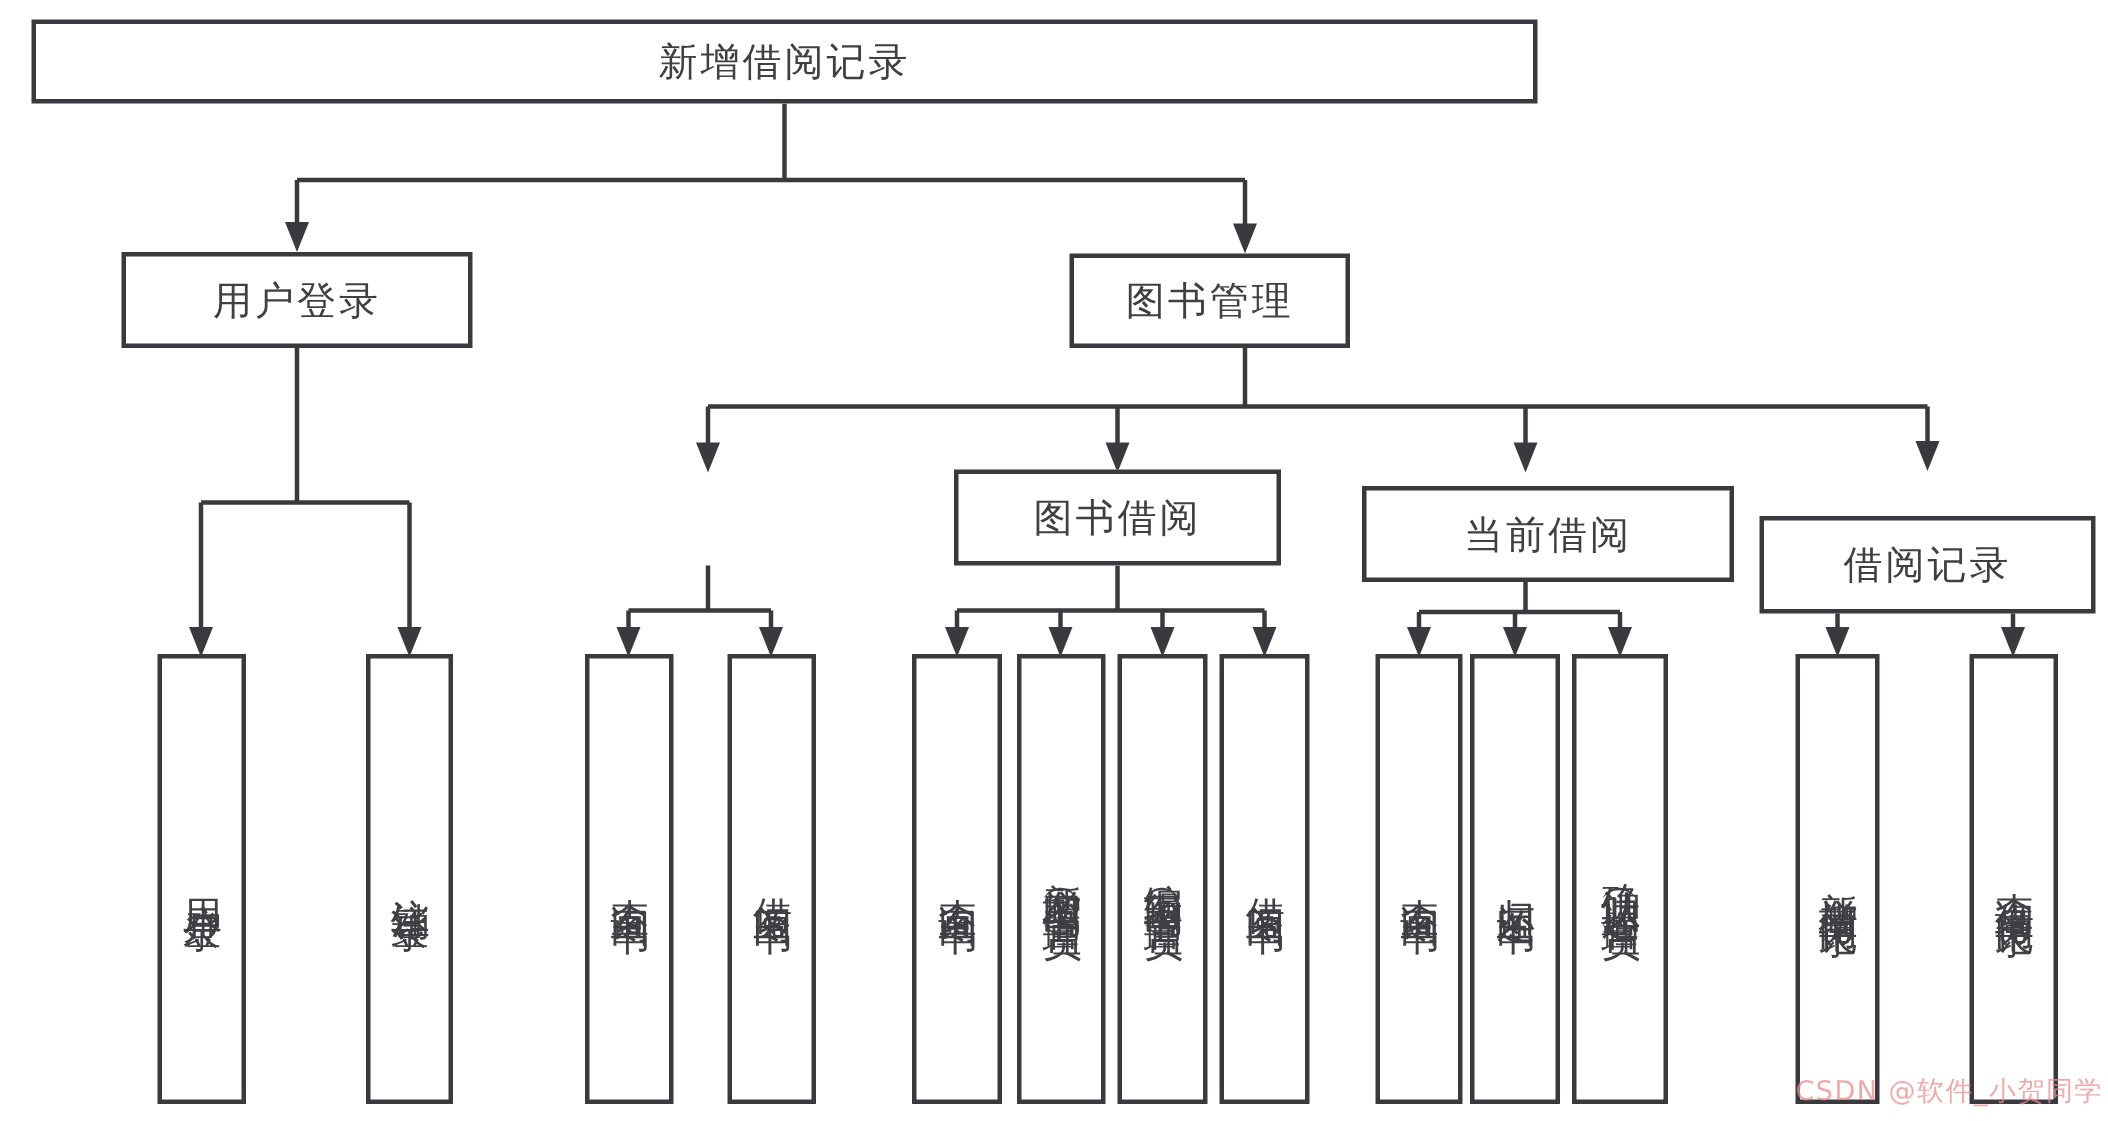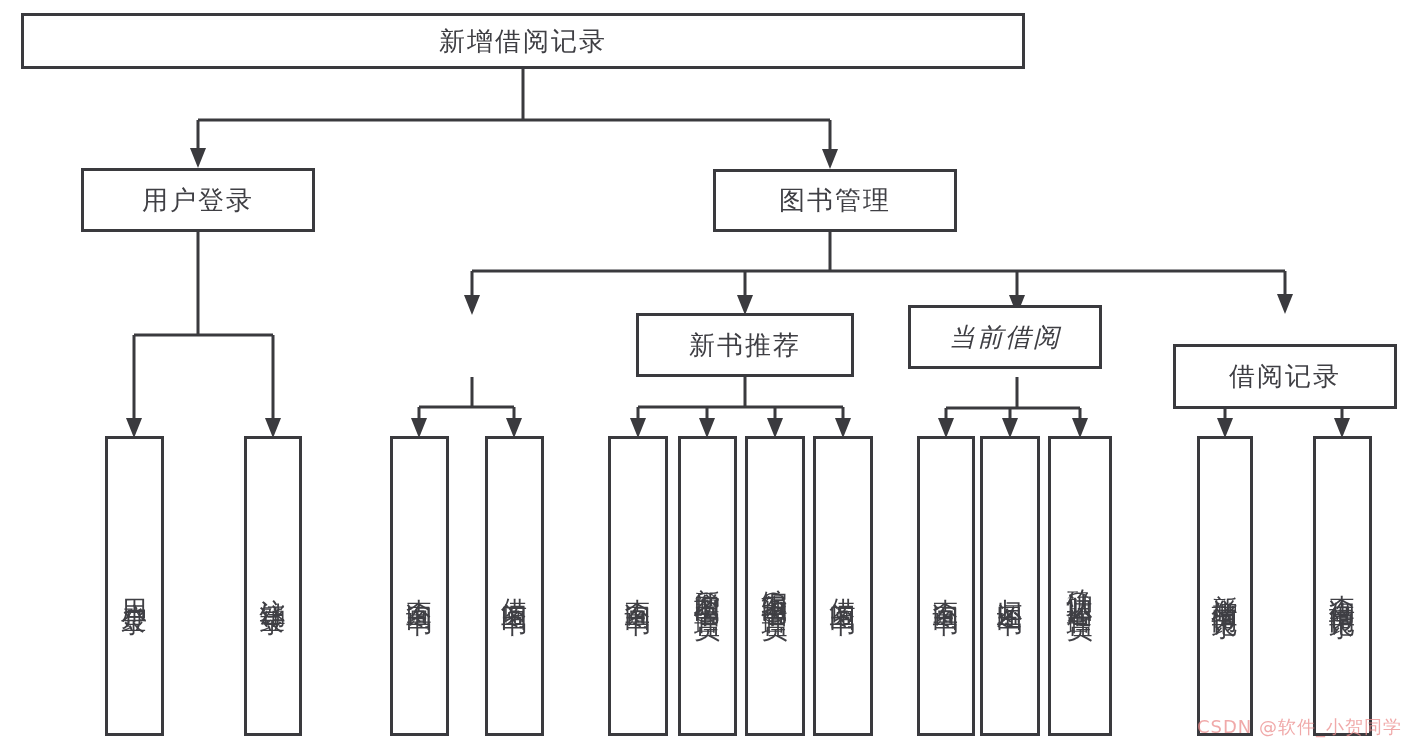--- a/index.html
+++ b/index.html
@@ -70,28 +70,28 @@
     <polygon points="1334,418 1350,418 1342,438"></polygon>
   </svg>
 
   <div class="box h" style="left:21px;top:13px;width:1004px;height:56px;">
     <span class="lbl">新增借阅记录</span>
   </div>
 
   <div class="box h" style="left:81px;top:168px;width:234px;height:64px;">
     <span class="lbl">用户登录</span>
   </div>
-  <div class="box h" style="left:713px;top:169px;width:244px;height:63px;">
+  <div class="box h" style="left:713px;top:169px;width:187px;height:63px;">
     <span class="lbl">图书管理</span>
   </div>
 
   <div class="box h" style="left:636px;top:313px;width:218px;height:64px;">
-    <span class="lbl">新书推荐</span>
+    <span class="lbl">图书借阅</span>
   </div>
-  <div class="box h" style="left:908px;top:305px;width:194px;height:64px;font-style:italic;">
+  <div class="box h" style="left:908px;top:324px;width:248px;height:64px;">
     <span class="lbl">当前借阅</span>
   </div>
   <div class="box h" style="left:1173px;top:312px;width:224px;height:65px;margin-top:32px;">
     <span class="lbl">借阅记录</span>
   </div>
 
   <div class="box v" style="left:105px;top:436px;width:59px;height:300px;">
     <span class="lbl">用户登录</span>
   </div>
   <div class="box v" style="left:244px;top:436px;width:58px;height:300px;">

